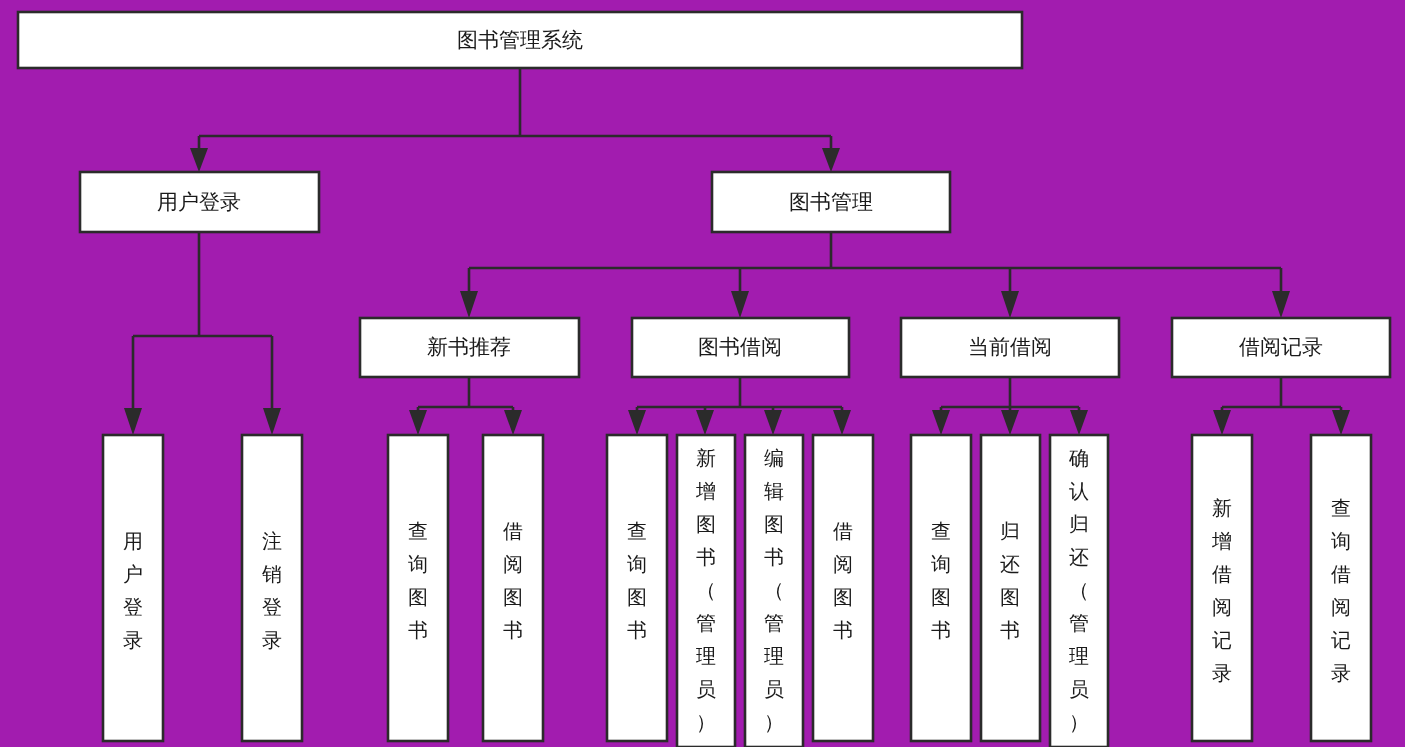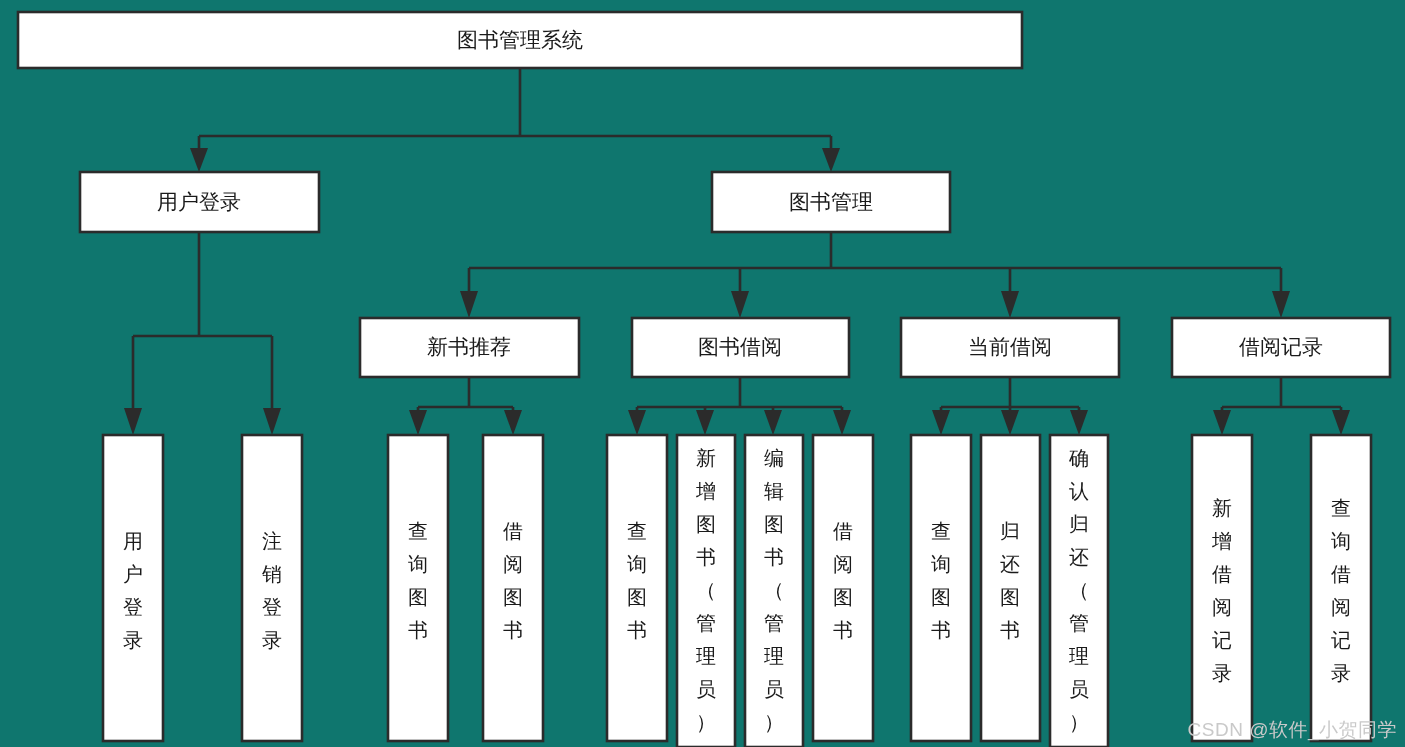--- a/index.html
+++ b/index.html
@@ -10,21 +10,21 @@
   body {
     width: 1405px;
     height: 747px;
     font-family: "Liberation Sans", "DejaVu Sans", sans-serif;
     overflow: hidden;
   }
   #diagram-root {
     position: relative;
     width: 1405px;
     height: 747px;
-    background: #0f766e;
+    background: #a21caf;
   }
   svg.diagram {
     position: absolute;
     left: 0;
     top: 0;
     width: 1405px;
     height: 747px;
     display: block;
   }
   .node-rect {
@@ -225,14 +225,13 @@
       <rect class="node-rect" x="1192" y="435" width="60" height="306"></rect>
       <text class="node-label-v vtext" x="1222"><tspan x="1222" y="514.7">新</tspan><tspan x="1222" y="547.7">增</tspan><tspan x="1222" y="580.7">借</tspan><tspan x="1222" y="613.7">阅</tspan><tspan x="1222" y="646.7">记</tspan><tspan x="1222" y="679.7">录</tspan></text>
     </g>
     <g>
       <rect class="node-rect" x="1311" y="435" width="60" height="306"></rect>
       <text class="node-label-v vtext" x="1341"><tspan x="1341" y="514.7">查</tspan><tspan x="1341" y="547.7">询</tspan><tspan x="1341" y="580.7">借</tspan><tspan x="1341" y="613.7">阅</tspan><tspan x="1341" y="646.7">记</tspan><tspan x="1341" y="679.7">录</tspan></text>
     </g>
 
   </svg>
 
-  <div class="watermark">CSDN @软件_小贺同学</div>
 </div>
 
 </body></html>

